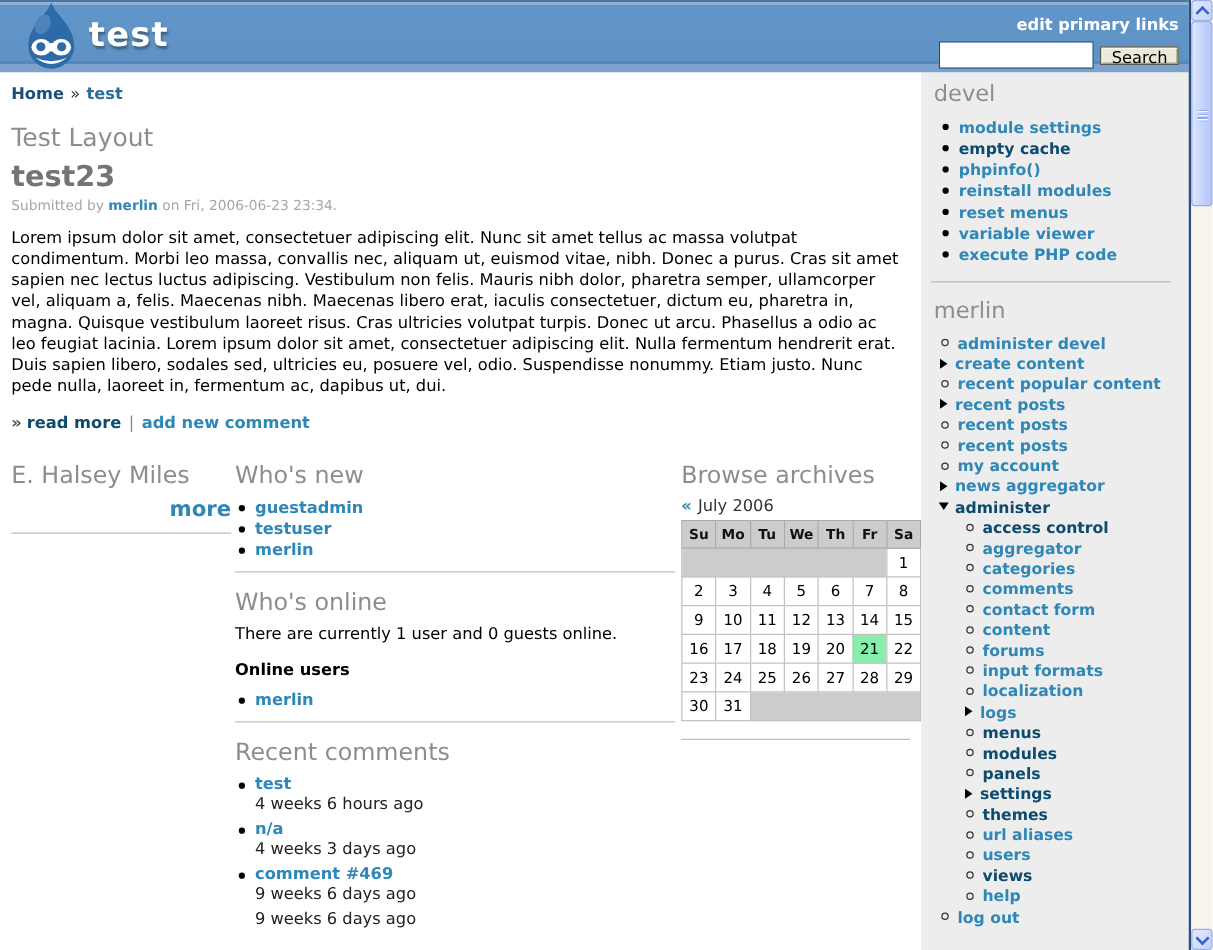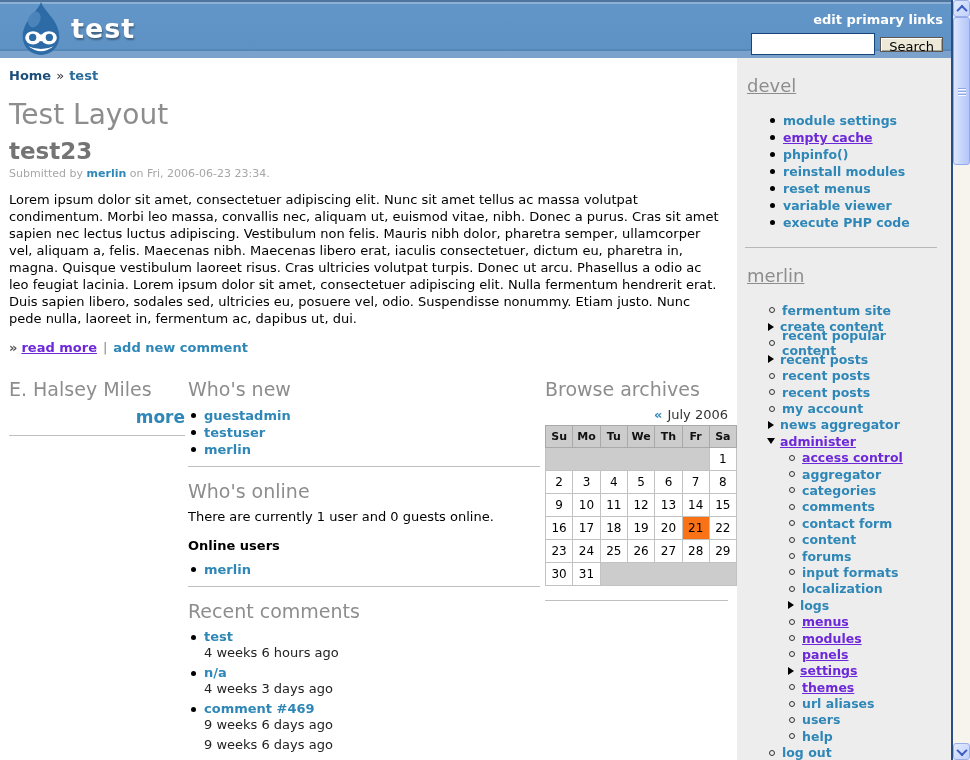--- a/index.html
+++ b/index.html
@@ -2,21 +2,21 @@
 <html><head>
 <meta charset="utf-8">
 <style>
   html,body{margin:0;padding:0;}
   body{
     width:970px;height:760px;position:relative;overflow:hidden;
     background:#fff;font-family:"DejaVu Sans","Liberation Sans",sans-serif;
   }
   a{text-decoration:none;cursor:pointer;}
   .lnk{color:#2e87b7;font-weight:bold;}
-  .vis{color:#6d28d9;font-weight:bold;text-decoration:underline;}
+  .vis{color:#0c4a6e;font-weight:bold;}
 
   
   #header{
     position:absolute;left:0;top:0;width:951px;height:58px;
     background:linear-gradient(#4f759e 0px,#4f759e 2px,#8db0d5 2px,#8db0d5 4px,
       #6296c8 4px,#5f92c4 49px,#5588b8 49px,#5588b8 51px,#7ba2cc 51px,#7ba2cc 58px);
   }
   #logo{position:absolute;left:16px;top:1px;width:50px;height:57px;}
   #site-name{
     position:absolute;left:71px;top:13px;font-size:27px;font-weight:bold;color:#fff;
@@ -39,21 +39,21 @@
   
   #main{position:absolute;left:0;top:58px;width:737px;height:702px;background:#fff;overflow:hidden;}
   #sidebar{position:absolute;left:737px;top:58px;width:214px;height:702px;background:#ededed;overflow:hidden;}
   #page-edge{position:absolute;left:951px;top:0;width:2px;height:760px;background:#2a4d84;}
 
   
   #breadcrumb{margin:10px 0 0 9px;font-size:13px;font-weight:bold;}
   #bc-home{color:#1c4e79;}
   #bc-sep{color:#333;margin:0 5px;font-weight:normal;}
   #bc-cur{color:#2a6d9a;}
-  #section-title{margin:15px 0 0 9px;font-size:28px;font-weight:normal;color:#8d8d8d;}
+  #section-title{margin:15px 0 0 9px;font-size:20px;font-weight:normal;color:#8d8d8d;}
   #node-title{margin:7px 0 0 9px;font-size:23px;font-weight:bold;color:#747474;}
   #submitted{margin:3px 0 0 9px;font-size:11px;color:#a6a6a6;}
   #submitted a{font-size:11px;}
   #node-body{margin:11px 12px 0 9px;font-size:13px;line-height:17px;color:#000;}
   #node-links{margin:13px 0 0 9px;font-size:13px;font-weight:bold;}
   #node-links .marker{color:#555;margin-right:4px;}
   #node-links .sep{color:#888;margin:0 6px;font-weight:normal;}
 
   
   #panels{display:flex;margin-top:23px;}
@@ -70,38 +70,38 @@
   .b-tri-down{width:0;height:0;border-top:6px solid #000;border-left:4px solid transparent;border-right:4px solid transparent;margin:0 5px 0 0;flex-shrink:0;}
   #more-link{display:block;text-align:right;font-size:17px;margin:3px 0 0;}
   #online-status{font-size:13px;color:#000;margin:2px 0 14px;}
   #online-subtitle{font-size:13px;font-weight:bold;color:#000;margin:0 0 8px;}
   #comments-list li{display:block;margin-bottom:5px;}
   #comments-list .crow{display:flex;align-items:center;line-height:16px;}
   #comments-list .ctime{margin-left:16px;font-size:13px;color:#222;line-height:15px;}
   #comments-list a{font-size:13px;}
 
   
-  #cal-caption{text-align:right;font-size:13px;margin:2px 0 3px;width:183px;}
+  #cal-caption{text-align:left;font-size:13px;margin:2px 0 3px;width:183px;}
   #cal-prev{margin-right:5px;}
   #cal-month{color:#333;}
   #calendar{border-collapse:collapse;}
   #calendar th{
     background:#ccc;border:1px solid #a9a9a9;width:25px;height:19px;
     font-size:11px;font-weight:bold;color:#111;text-align:center;
   }
   #calendar td{
     background:#fff;border:1px solid #c2c2c2;height:20px;
     font-size:12px;color:#000;text-align:center;
   }
   #calendar td.empty{background:#ccc;}
-  #calendar td.sel{background:#f97316;}
-
-  
-  .sb-title{font-size:18px;font-weight:normal;color:#8d8d8d;margin:17px 0 7px 10px;text-decoration:underline;}
-  .sb-list{list-style:none;margin:16px;padding:0;}
+  #calendar td.sel{background:#86efac;}
+
+  
+  .sb-title{font-size:18px;font-weight:normal;color:#8d8d8d;margin:7px 0 7px 10px;}
+  .sb-list{list-style:none;margin:0;padding:0;}
   .sb-list li{display:flex;align-items:center;height:16.4px;padding-left:14px;font-size:12.5px;}
   .sb-list li.sub{padding-left:34px;text-align:center;}
   .sb-list a{font-size:12.5px;}
   .sb-divider{border-bottom:1px solid #b7b7b7;margin:13px 14px 12px 8px;}
   #block-devel li{height:17px;}
 
   
   #scrollbar{position:absolute;left:953px;top:0;width:17px;height:760px;background:#f6f4ec;}
   .sb-btn{
     position:absolute;left:0;width:17px;height:17px;box-sizing:border-box;
@@ -331,21 +331,21 @@
       <li class="">
         <span class="b-disc"></span>
         <a class="lnk">execute PHP code</a>
       </li>
     </ul>
     <div class="sb-divider"></div>
     <div class="sb-title">merlin</div>
     <ul class="sb-list" id="block-merlin">
       <li class="">
         <span class="b-circle"></span>
-        <a class="lnk">fermentum site</a>
+        <a class="lnk">administer devel</a>
       </li>
       <li class="">
         <span class="b-tri-right"></span>
         <a class="lnk">create content</a>
       </li>
       <li class="">
         <span class="b-circle"></span>
         <a class="lnk">recent popular content</a>
       </li>
       <li class="">
@@ -432,20 +432,24 @@
         <span class="b-circle"></span>
         <a class="vis">themes</a>
       </li>
       <li class="sub">
         <span class="b-circle"></span>
         <a class="lnk">url aliases</a>
       </li>
       <li class="sub">
         <span class="b-circle"></span>
         <a class="lnk">users</a>
+      </li>
+      <li class="sub">
+        <span class="b-circle"></span>
+        <a class="vis">views</a>
       </li>
       <li class="sub">
         <span class="b-circle"></span>
         <a class="lnk">help</a>
       </li>
       <li class="">
         <span class="b-circle"></span>
         <a class="lnk">log out</a>
       </li>
     </ul>

